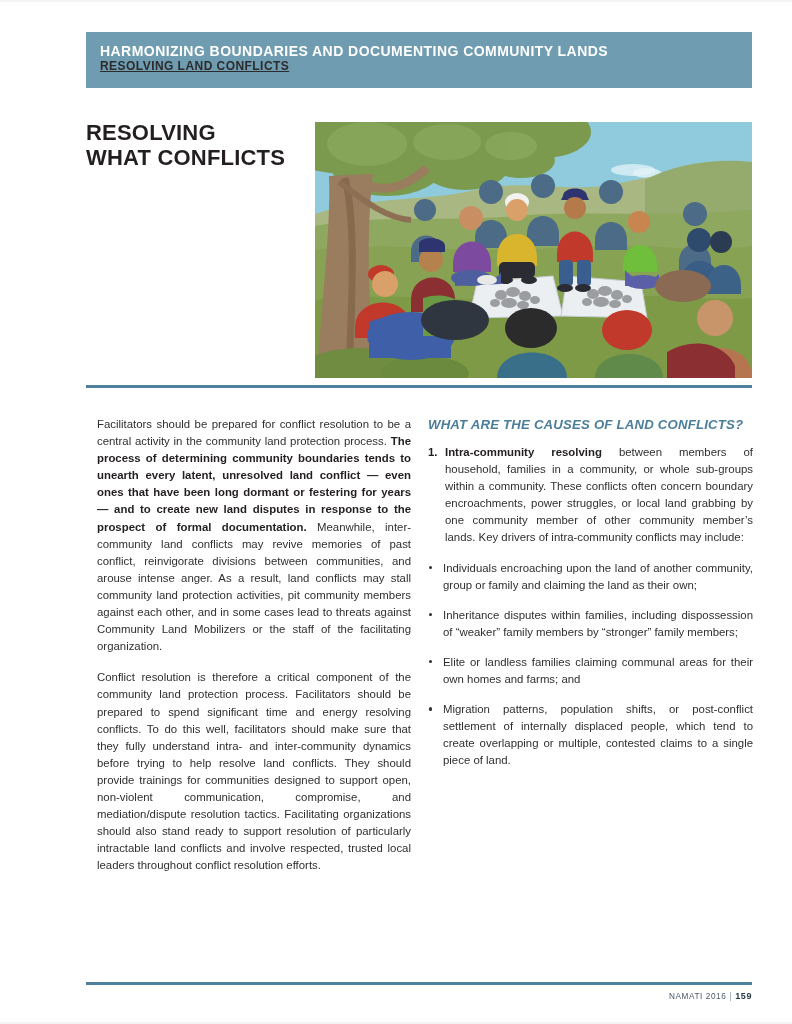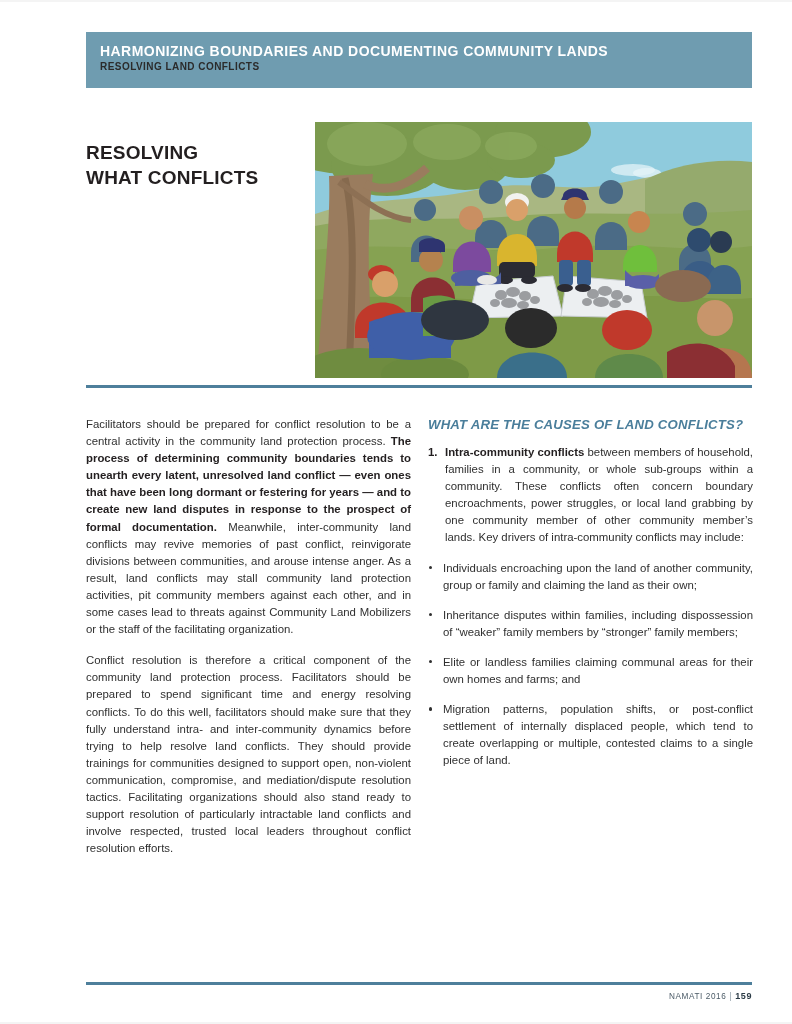--- a/index.html
+++ b/index.html
@@ -46,40 +46,40 @@
   }
   .header-line1 {
     font-size: 14px;
     font-weight: bold;
     letter-spacing: 0.45px;
     color: #ffffff;
     line-height: 15px;
     white-space: nowrap;
   }
   .header-line2 {
-    font-size: 10px;
+    font-size: 12px;
     font-weight: bold;
     letter-spacing: 0.45px;
     color: #2b2b2b;
     line-height: 15px;
     white-space: nowrap;
+    text-decoration: underline;
   }
 
   
   .chapter-title {
     position: absolute;
     left: 86px;
     top: 120px;
     width: 215px;
-    font-size: 19px;
+    font-size: 22px;
     font-weight: bold;
     line-height: 25px;
     letter-spacing: 0.2px;
     color: #231f20;
-    margin-top: 20px;
   }
 
   
   .illustration {
     position: absolute;
     left: 315px;
     top: 122px;
     width: 437px;
     height: 256px;
     overflow: hidden;
@@ -110,21 +110,21 @@
     top: 416px;
     width: 325px;
     font-size: 11.4px;
     line-height: 17.1px;
     color: #2f2f2f;
   }
   .col-left  { left: 86px; }
   .col-right { left: 428px; }
 
   .col p {
-    margin: 0 0 14px 0;
+    margin: 0 0 14px 11px;
     text-align: justify;
     -webkit-hyphens: none;
     hyphens: none;
   }
   .col p:last-child { margin-bottom: 0; }
   .col b, .col strong { font-weight: bold; color: #231f20; }
 
   .section-head {
     font-size: 13.2px;
     font-weight: bold;
@@ -378,21 +378,21 @@
   <div class="col col-left">
     <p><span>Facilitators should be prepared for conflict resolution to be a central activity in the community land protection process. </span><b>The process of determining community boundaries tends to unearth every latent, unresolved land conflict — even ones that have been long dormant or festering for years — and to create new land disputes in response to the prospect of formal documentation.</b><span> Meanwhile, inter-community land conflicts may revive memories of past conflict, reinvigorate divisions between communities, and arouse intense anger. As a result, land conflicts may stall community land protection activities, pit community members against each other, and in some cases lead to threats against Community Land Mobilizers or the staff of the facilitating organization.</span></p>
     <p>Conflict resolution is therefore a critical component of the community land protection process. Facilitators should be prepared to spend significant time and energy resolving conflicts. To do this well, facilitators should make sure that they fully understand intra- and inter-community dynamics before trying to help resolve land conflicts. They should provide trainings for communities designed to support open, non-violent communication, compromise, and mediation/dispute resolution tactics. Facilitating organizations should also stand ready to support resolution of particularly intractable land conflicts and involve respected, trusted local leaders throughout conflict resolution efforts.</p>
   </div>
 
   <div class="col col-right">
     <div class="section-head">WHAT ARE THE CAUSES OF LAND CONFLICTS?</div>
 
     <ol class="num-list">
       <li>
-        <span class="num">1.</span><b>Intra-community conflicts</b><span> between members of household, families in a community, or whole sub-groups within a community. These conflicts often concern boundary encroachments, power struggles, or local land grabbing by one community member of other community member’s lands. Key drivers of intra-community conflicts may include:</span>
+        <span class="num">1.</span><b>Intra-community resolving</b><span> between members of household, families in a community, or whole sub-groups within a community. These conflicts often concern boundary encroachments, power struggles, or local land grabbing by one community member of other community member’s lands. Key drivers of intra-community conflicts may include:</span>
       </li>
     </ol>
 
     <ul class="bul-list">
       <li>
         <span class="dot"></span>
         <span>Individuals encroaching upon the land of another community, group or family and claiming the land as their own;</span>
       </li>
       <li>
         <span class="dot"></span>

